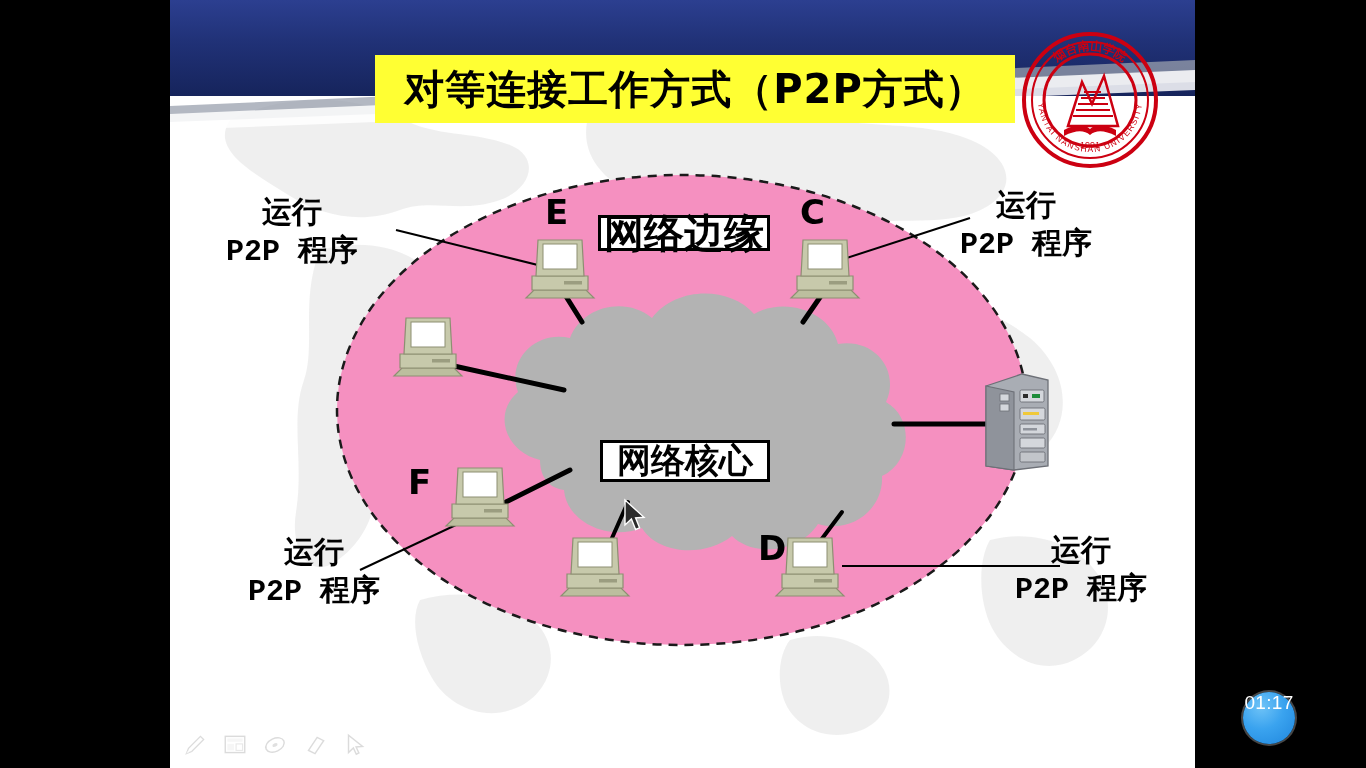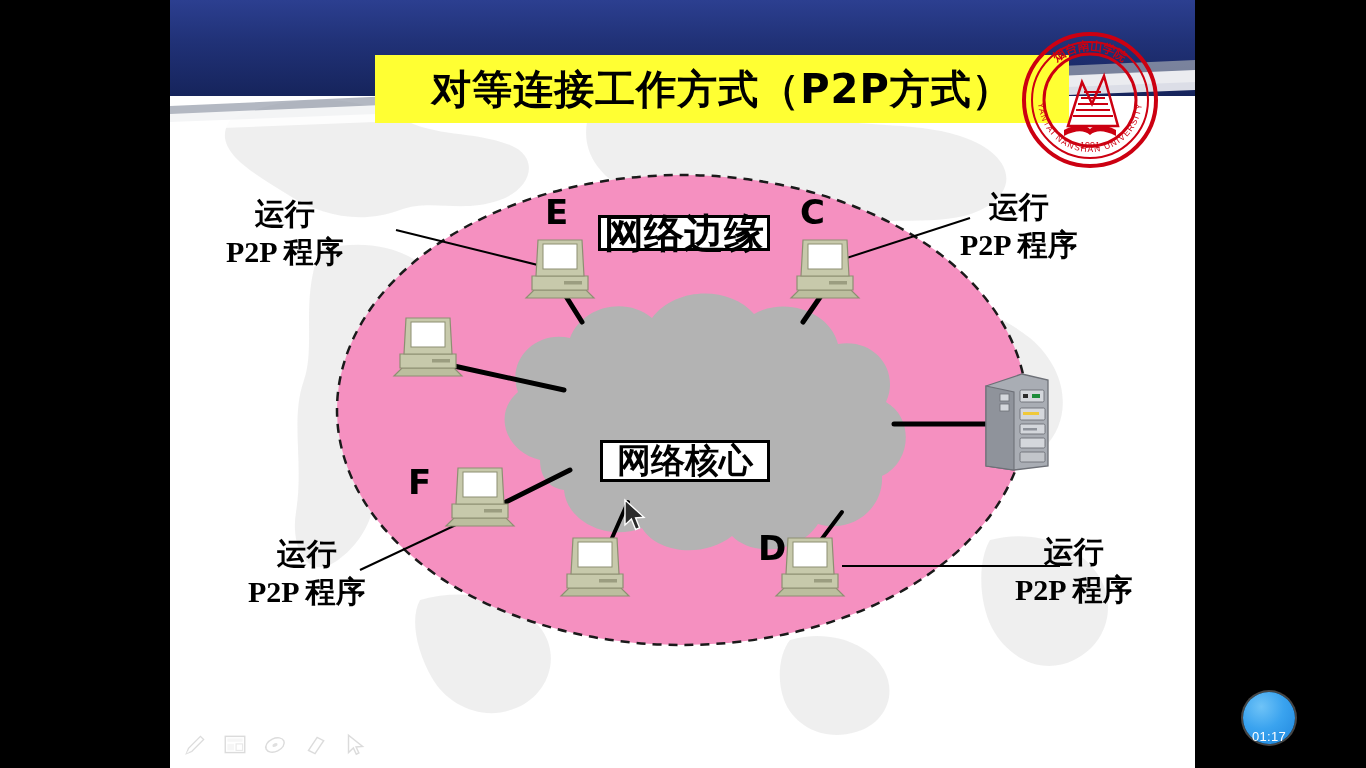--- a/index.html
+++ b/index.html
@@ -42,21 +42,21 @@
     position: absolute;
     left: 0; top: 60px;
     width: 1025px; height: 70px;
     pointer-events: none;
   }
 
   
   .title-banner {
     position: absolute;
     left: 205px; top: 55px;
-    width: 694px; height: 68px;
+    width: 640px; height: 68px;
     background: #ffff33;
     display: flex;
     align-items: center;
     justify-content: center;
   }
   .title-text {
     font-family: "DejaVu Sans", "Liberation Sans", sans-serif;
     font-size: 40px;
     font-weight: 700;
     color: #000000;
@@ -69,21 +69,21 @@
     position: absolute;
     left: 850px; top: 30px;
     width: 140px; height: 140px;
   }
 
   
   .diagram { position: absolute; left: 0; top: 0; width: 1025px; height: 768px; }
 
   .callout {
     position: absolute;
-    font-family: Liberation Serif, serif;
+    font-family: Liberation Mono, monospace;
     font-weight: 700;
     color: #000;
     line-height: 1.28;
     font-size: 30px;
     text-align: center;
     white-space: nowrap;
   }
   .callout .l1 { display: block; }
   .callout .l2 { display: block; }
 
@@ -121,23 +121,23 @@
   }
 
   
   .timer-bubble {
     position: absolute;
     left: 1243px; top: 692px;
     width: 52px; height: 52px;
     border-radius: 50%;
     background: radial-gradient(circle at 35% 28%, #6fc3f7 0%, #3aa3ef 45%, #1f86dd 100%);
     box-shadow: 0 0 0 2px rgba(255,255,255,0.28);
-    display: flex; align-items: flex-end; justify-content: center;
+    display: flex; align-items: flex-start; justify-content: center;
     color: #ffffff;
-    font-size: 13px;
+    font-size: 19px;
     font-family: "Liberation Sans", sans-serif;
     letter-spacing: 0.3px;
   }
 
   
   .cursor { position: absolute; left: 622px; top: 498px; width: 26px; height: 36px; }
 </style>
 </head>
 <body>
 

